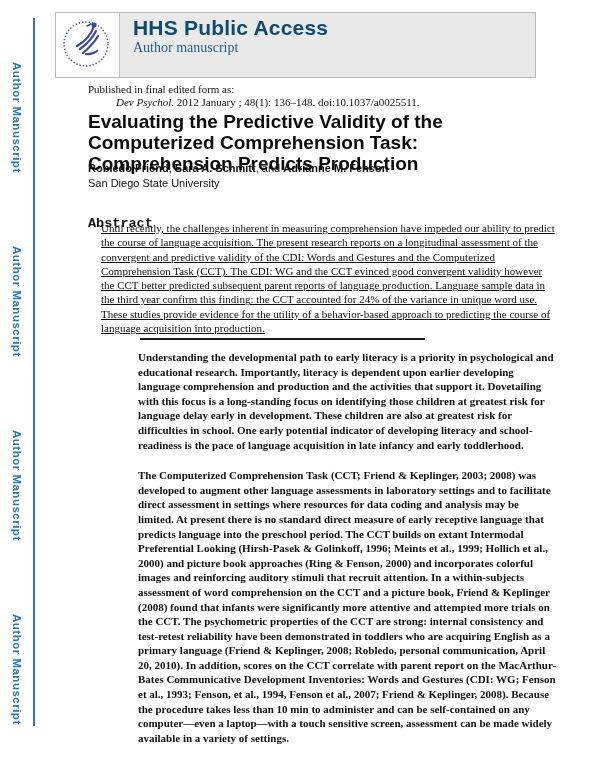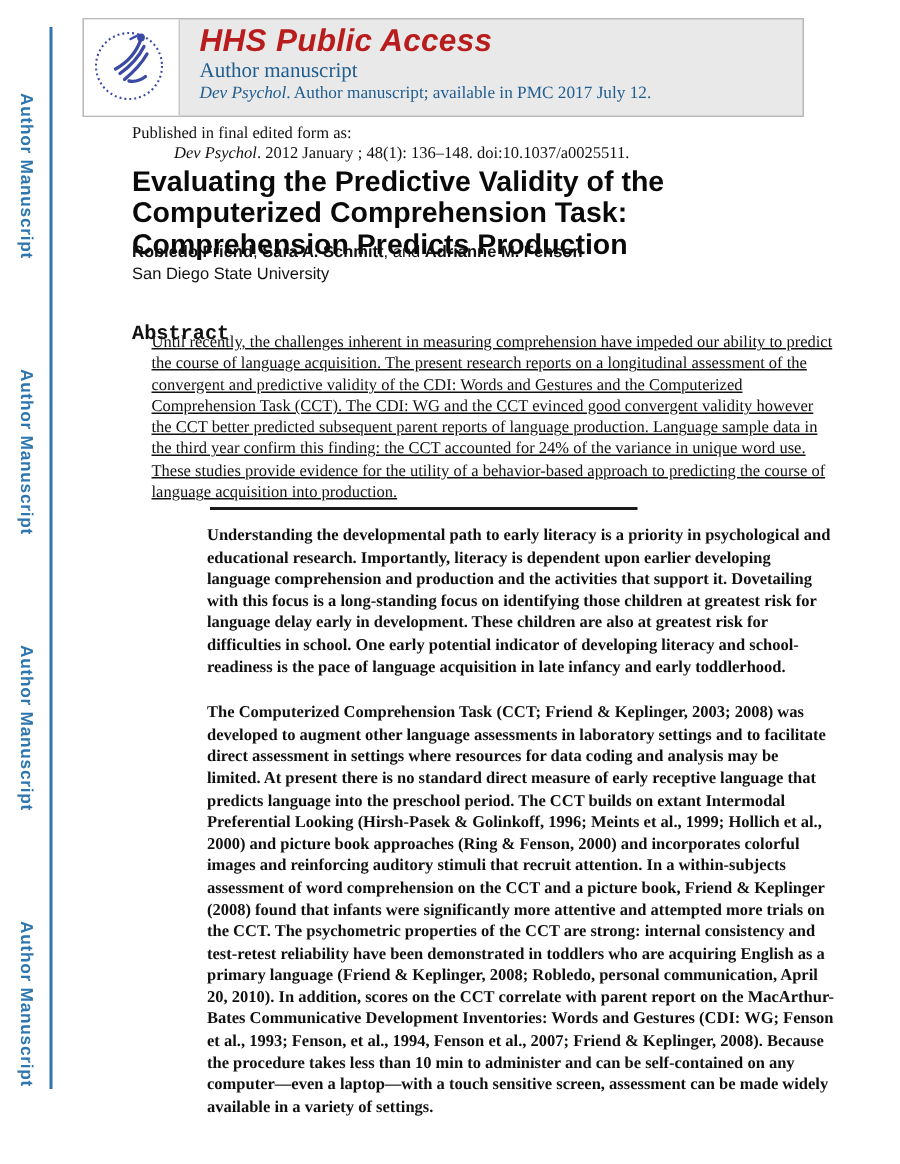--- a/index.html
+++ b/index.html
@@ -37,21 +37,21 @@
     position: absolute; left: 0; top: 0;
     width: 64px; height: 64px;
     background: #ffffff;
     border-right: 1px solid #C8C8C8;
     box-sizing: border-box;
   }
   .header-text { position: absolute; left: 77px; top: 3px; }
   .hhs-title {
     font-family: "Liberation Sans", sans-serif;
     font-weight: bold; font-size: 21px; line-height: 24px;
-    color: #b91c1c; letter-spacing: 0.2px; font-style: italic;
+    color: #0c4a6e; letter-spacing: 0.2px;
   }
   .hhs-sub {
     font-family: "Liberation Serif", serif;
     font-size: 14px; line-height: 15px; color: #1F5D8F;
   }
   .hhs-avail {
     font-family: "Liberation Serif", serif;
     font-size: 11.5px; line-height: 14px; color: #1F5D8F;
   }
   .hhs-avail i, .citation i { font-style: italic; }
@@ -122,21 +122,20 @@
           <path d="M30 41 Q36 42 41 38"></path>
         </g>
         <circle cx="38" cy="12" r="2.6" fill="#3B4AA5"></circle>
         <path d="M35 11 L31 13" stroke="#3B4AA5" stroke-width="1.6" fill="none" stroke-linecap="round"></path>
       </svg>
     </span>
   </div>
   <div class="header-text">
     <div class="hhs-title">HHS Public Access</div>
     <div class="hhs-sub">Author manuscript</div>
-    <div class="hhs-avail"><i>Dev Psychol</i><span>. Author manuscript; available in PMC 2017 July 12.</span></div>
   </div>
 </div>
 
 <div class="published-label">Published in final edited form as:</div>
 <div class="citation"><i>Dev Psychol</i><span>. 2012 January ; 48(1): 136–148. doi:10.1037/a0025511.</span></div>
 
 <h1 class="article-title" style="margin:0">Evaluating the Predictive Validity of the Computerized Comprehension Task: Comprehension Predicts Production</h1>
 
 <div class="authors"><b>Robledo Friend</b><span>, </span><b>Sara A. Schmitt</b><span>, and </span><b>Adrianne M. Fenson</b></div>
 

